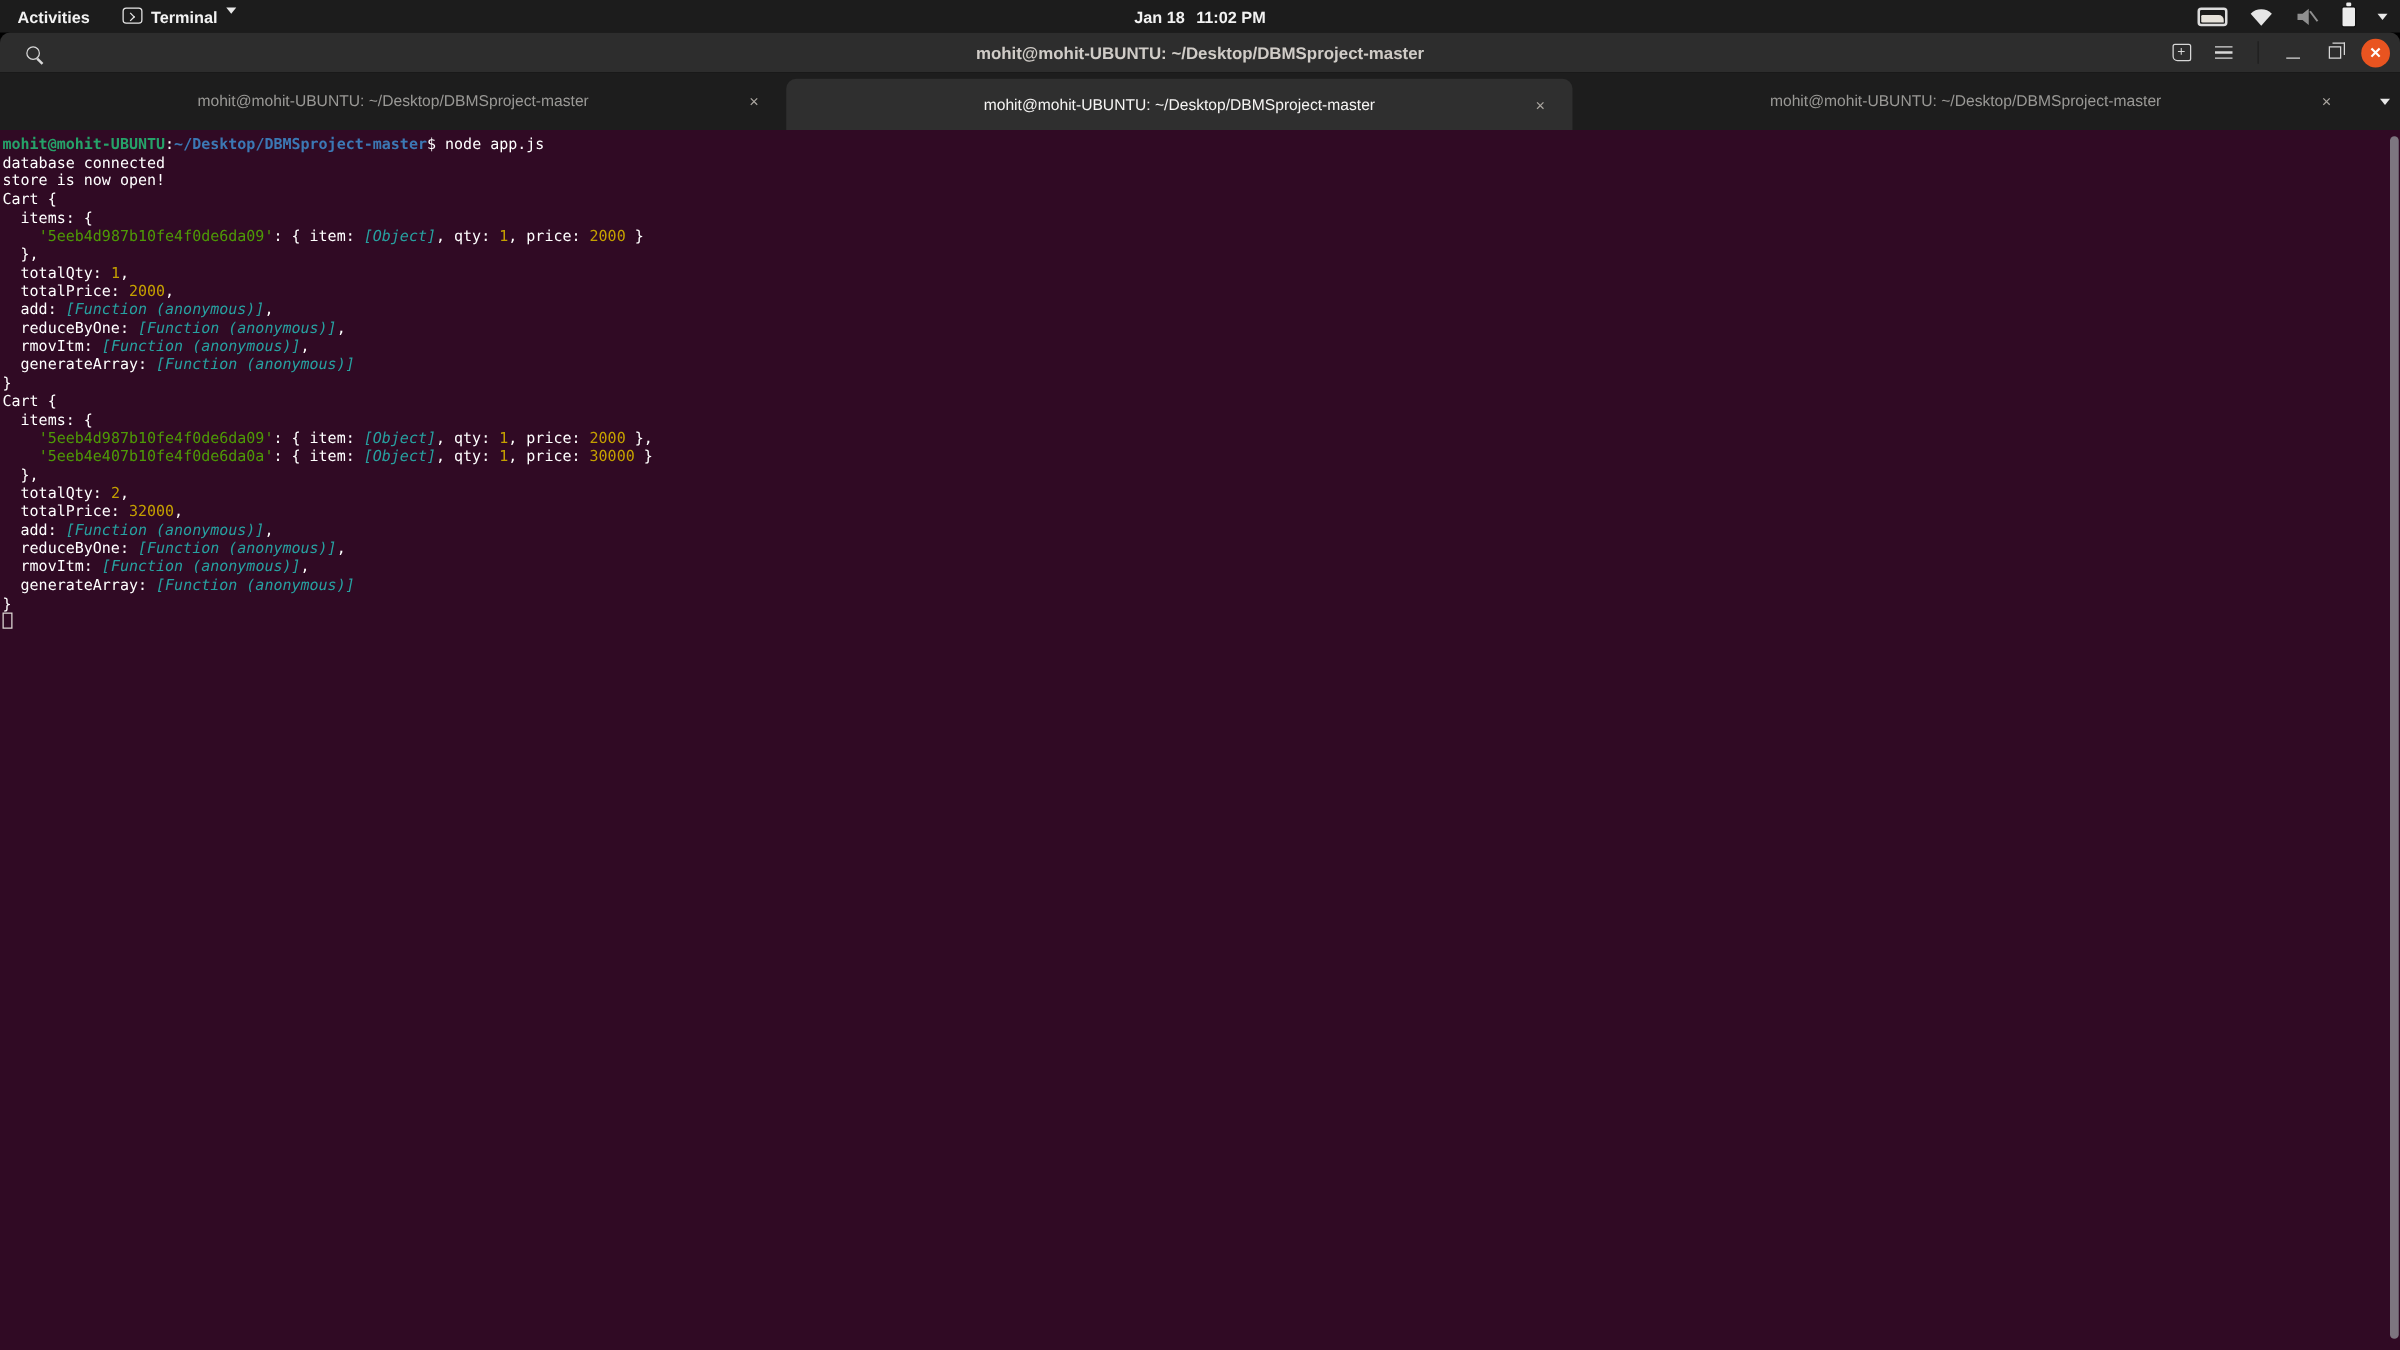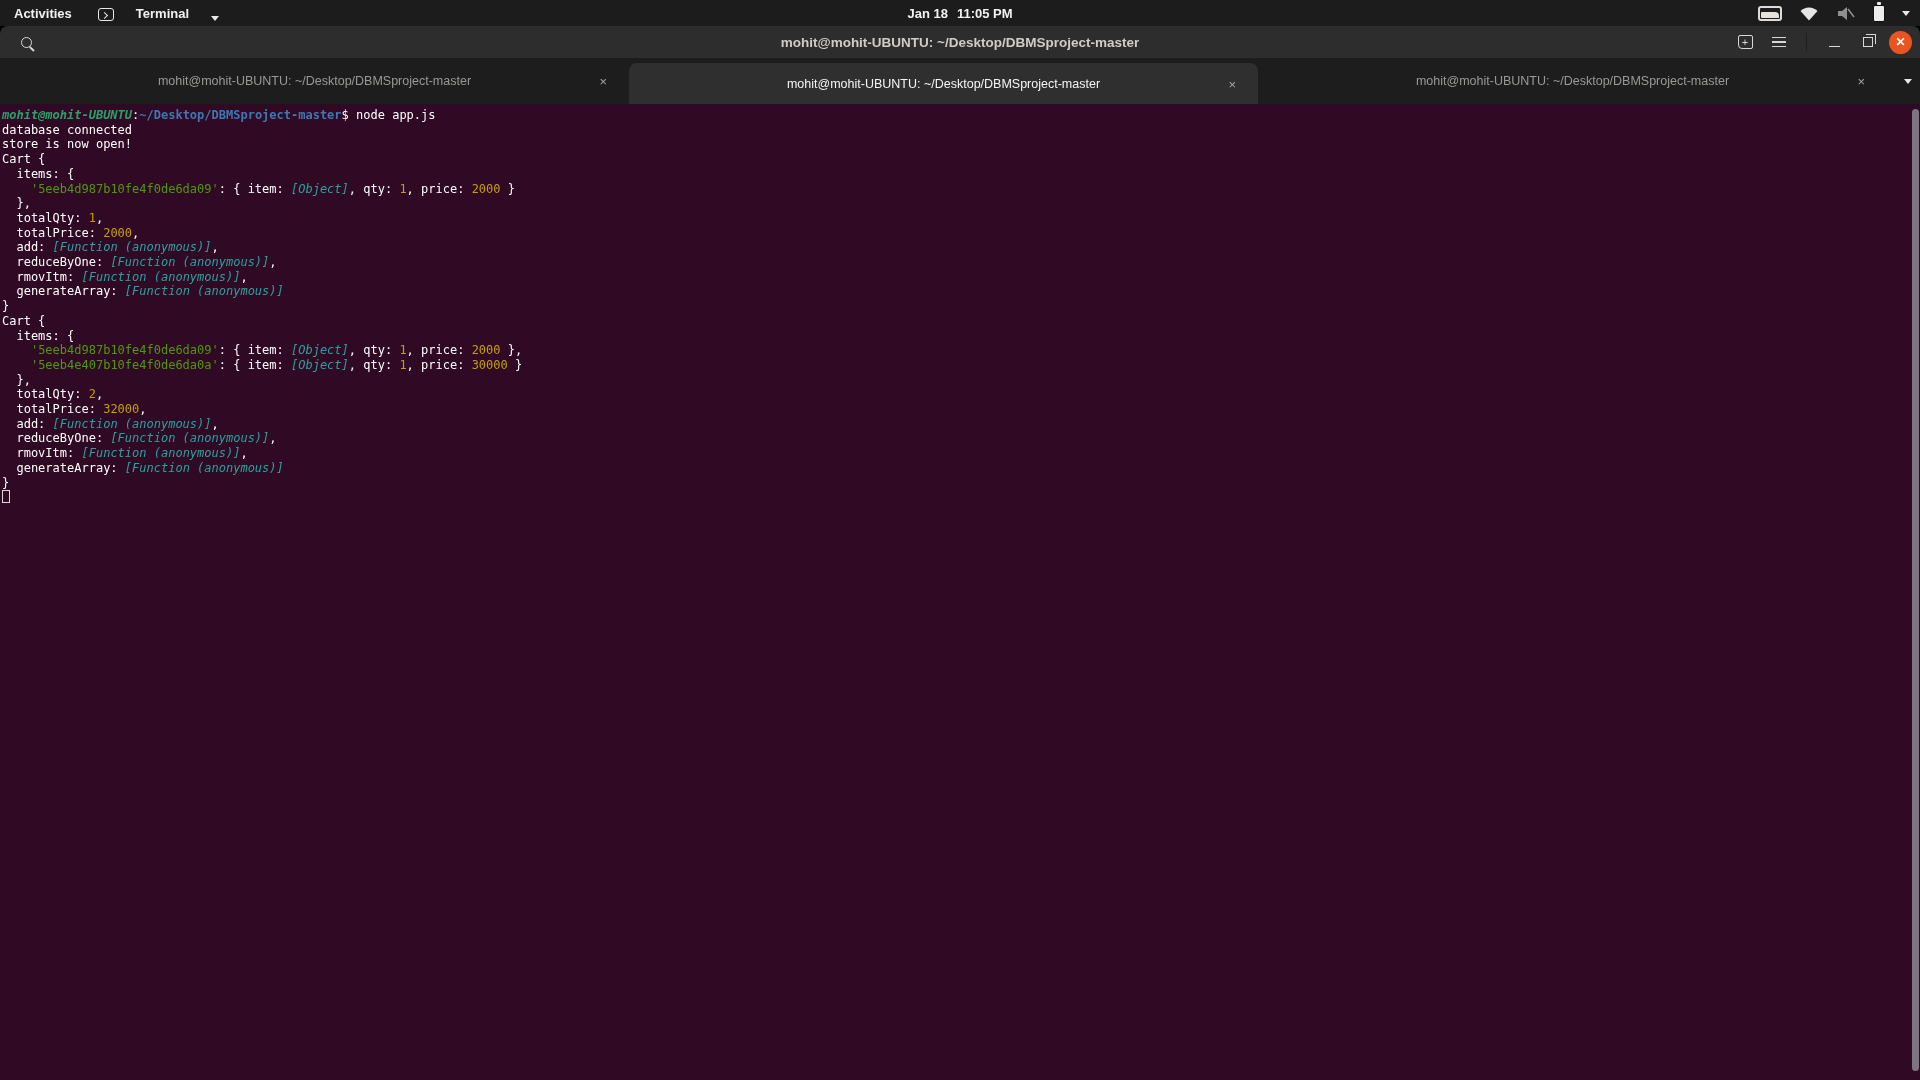--- a/index.html
+++ b/index.html
@@ -5,21 +5,21 @@
   * { margin:0; padding:0; box-sizing:border-box; }
   html,body { width:1920px; height:1080px; overflow:hidden; background:#000; }
   body { font-family:"Liberation Sans", sans-serif; }
   #screen { position:relative; width:1556px; height:1080px; }
 
   
   .topbar { position:absolute; top:0; left:0; width:1920px; height:26px;
             background:#1c1c1c; color:#f2f2f2; display:flex; align-items:center; font-size:13px; }
   .topbar .left { display:flex; align-items:center; gap:26px; padding-left:14px; }
   .activities { font-weight:bold; cursor:pointer; }
-  .app-menu { display:flex; align-items:flex-end; gap:22px; cursor:pointer; }
+  .app-menu { display:flex; align-items:flex-start; gap:7px; cursor:pointer; }
   .term-glyph { width:16px; height:13px; border:1px solid #e8e8e8; border-radius:3px;
                 position:relative; display:inline-block; }
   .term-glyph::after { content:""; position:absolute; left:3px; top:4px; width:4px; height:4px;
                 border-left:1.5px solid #e8e8e8; border-bottom:1.5px solid #e8e8e8; transform:rotate(-135deg); }
   .app-menu .label { font-weight:bold; }
   .caret-down { width:0; height:0; border-left:4px solid transparent; border-right:4px solid transparent;
                 border-top:5px solid #e8e8e8; display:inline-block; }
   .clock { position:absolute; left:50%; transform:translateX(-50%); font-weight:bold; display:flex; gap:9px; cursor:pointer; }
   .topbar .right { position:absolute; right:10px; display:flex; align-items:center; gap:17px; }
   .scrshot-icon { width:24px; height:15px; border:2px solid #dcdcdc; border-radius:3px; position:relative; background:#1c1c1c; }
@@ -59,21 +59,21 @@
          font-size:13px; color:#aaa6a0; cursor:pointer; }
   .tab.active { background:#2f2f2f; border-radius:8px 8px 0 0; margin-top:5px; height:41px; color:#f6f5f4; }
   .tab-list-btn { position:absolute; right:8px; top:0; height:46px; display:flex; align-items:center; cursor:pointer; }
 
   
   .terminal { position:absolute; top:104px; left:0; width:1920px; height:976px;
               background:var(--terminal_bg); overflow:hidden; }
   .term-text { padding:4px 0 0 2px; font-family:"DejaVu Sans Mono", monospace; font-size:12px;
                line-height:14.7px; white-space:pre; color:var(--fg); }
   .c-fg { color:var(--fg); }
-  .c-pg { color:var(--prompt_green); font-weight:bold;font-style:italic; }
+  .c-pg { color:var(--prompt_green); font-weight:bold; }
   .c-pb { color:var(--path_blue); font-weight:bold; }
   .c-sg { color:var(--string_green);margin-top:24px; }
   .c-cy { color:var(--object_cyan);font-style:italic; }
   .c-nm { color:var(--number_yellow); }
   .cursor { display:inline-block; width:8px; height:13px; border:1px solid #ddd8d4; vertical-align:-2px; }
   .scrollbar { position:absolute; right:1px; top:5px; width:7px; height:962px;
                background:#7d7680; border-radius:4px; cursor:pointer; }
 </style>
 </head>
 <body>
@@ -84,21 +84,21 @@
     <div class="left">
       <span class="activities">Activities</span>
       <span class="app-menu">
         <span class="term-glyph"></span>
         <span class="label">Terminal</span>
         <span class="caret-down"></span>
       </span>
     </div>
     <div class="clock">
       <span>Jan 18</span>
-      <span>11:05 PM</span>
+      <span>11:02 PM</span>
     </div>
     <div class="right">
       <span class="scrshot-icon"></span>
       <svg width="20" height="15" viewBox="0 0 20 15">
         <path d="M1.5 5 A12 12 0 0 1 18.5 5 L10 14.5 Z" fill="#e6e6e6"></path>
       </svg>
       <svg width="20" height="15" viewBox="0 0 20 15">
         <polygon points="2,5 6,5 11,1 11,14 6,10 2,10" fill="#8f8f8f"></polygon>
         <line x1="12" y1="3" x2="18" y2="11" stroke="#8f8f8f" stroke-width="1.6"></line>
       </svg>

